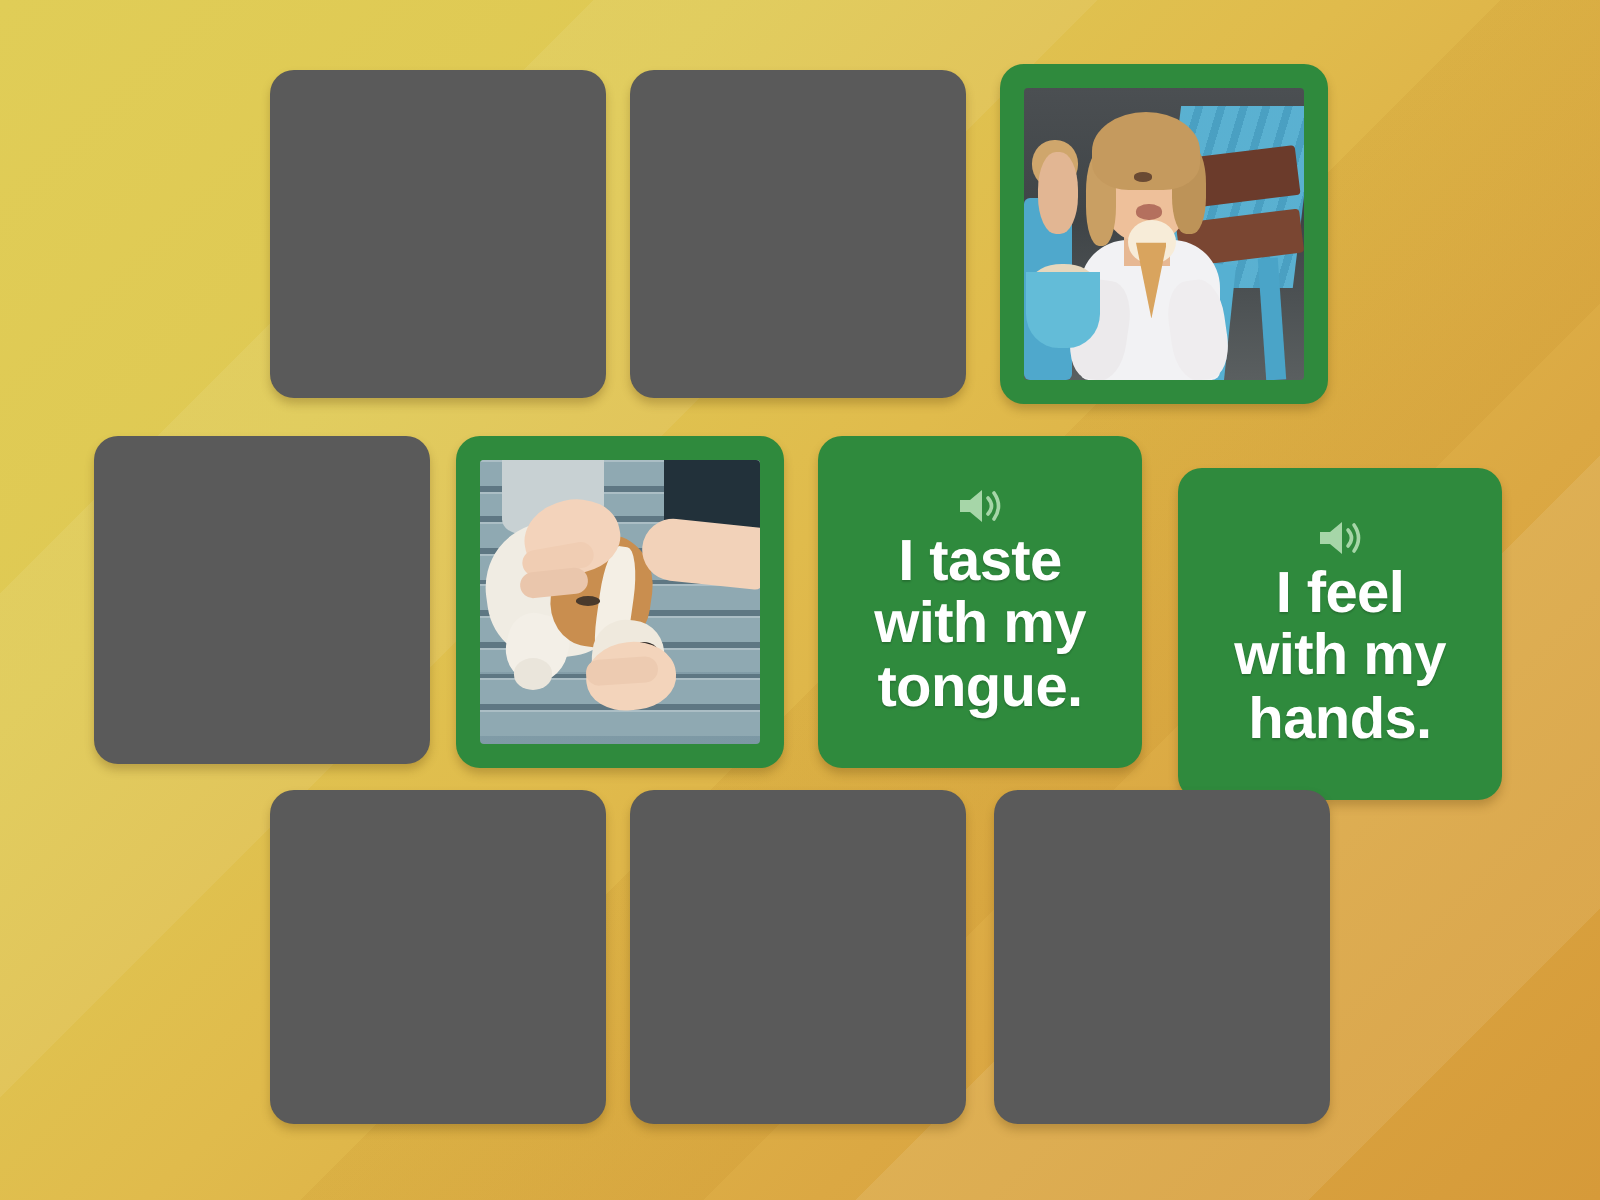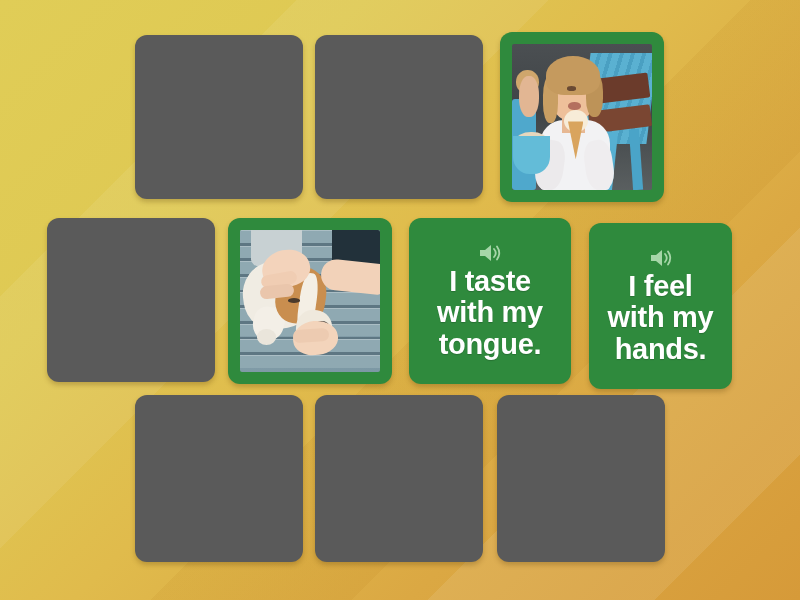--- a/index.html
+++ b/index.html
@@ -199,21 +199,21 @@
         <path d="M3 8 H8 L14 3 V19 L8 14 H3 Z" fill="#a6d6a8"></path>
         <path d="M17 7 Q20.5 11 17 15" stroke="#a6d6a8" stroke-width="1.8" fill="none" stroke-linecap="round"></path>
         <path d="M20 4.5 Q24.5 11 20 17.5" stroke="#a6d6a8" stroke-width="1.8" fill="none" stroke-linecap="round"></path>
       </svg>
     </span>
     <div class="caption">I taste
 with my
 tongue.</div>
   </div>
 
-  <div class="card face text" style="left:589px;top:223px;width:143px;height:166px;justify-content:center;">
+  <div class="card face text" style="left:589px;top:234px;width:162px;height:166px;justify-content:center;">
     <span class="speaker">
       <svg width="26" height="22" viewBox="0 0 26 22" aria-hidden="true">
         <path d="M3 8 H8 L14 3 V19 L8 14 H3 Z" fill="#a6d6a8"></path>
         <path d="M17 7 Q20.5 11 17 15" stroke="#a6d6a8" stroke-width="1.8" fill="none" stroke-linecap="round"></path>
         <path d="M20 4.5 Q24.5 11 20 17.5" stroke="#a6d6a8" stroke-width="1.8" fill="none" stroke-linecap="round"></path>
       </svg>
     </span>
     <div class="caption">I feel
 with my
 hands.</div>

